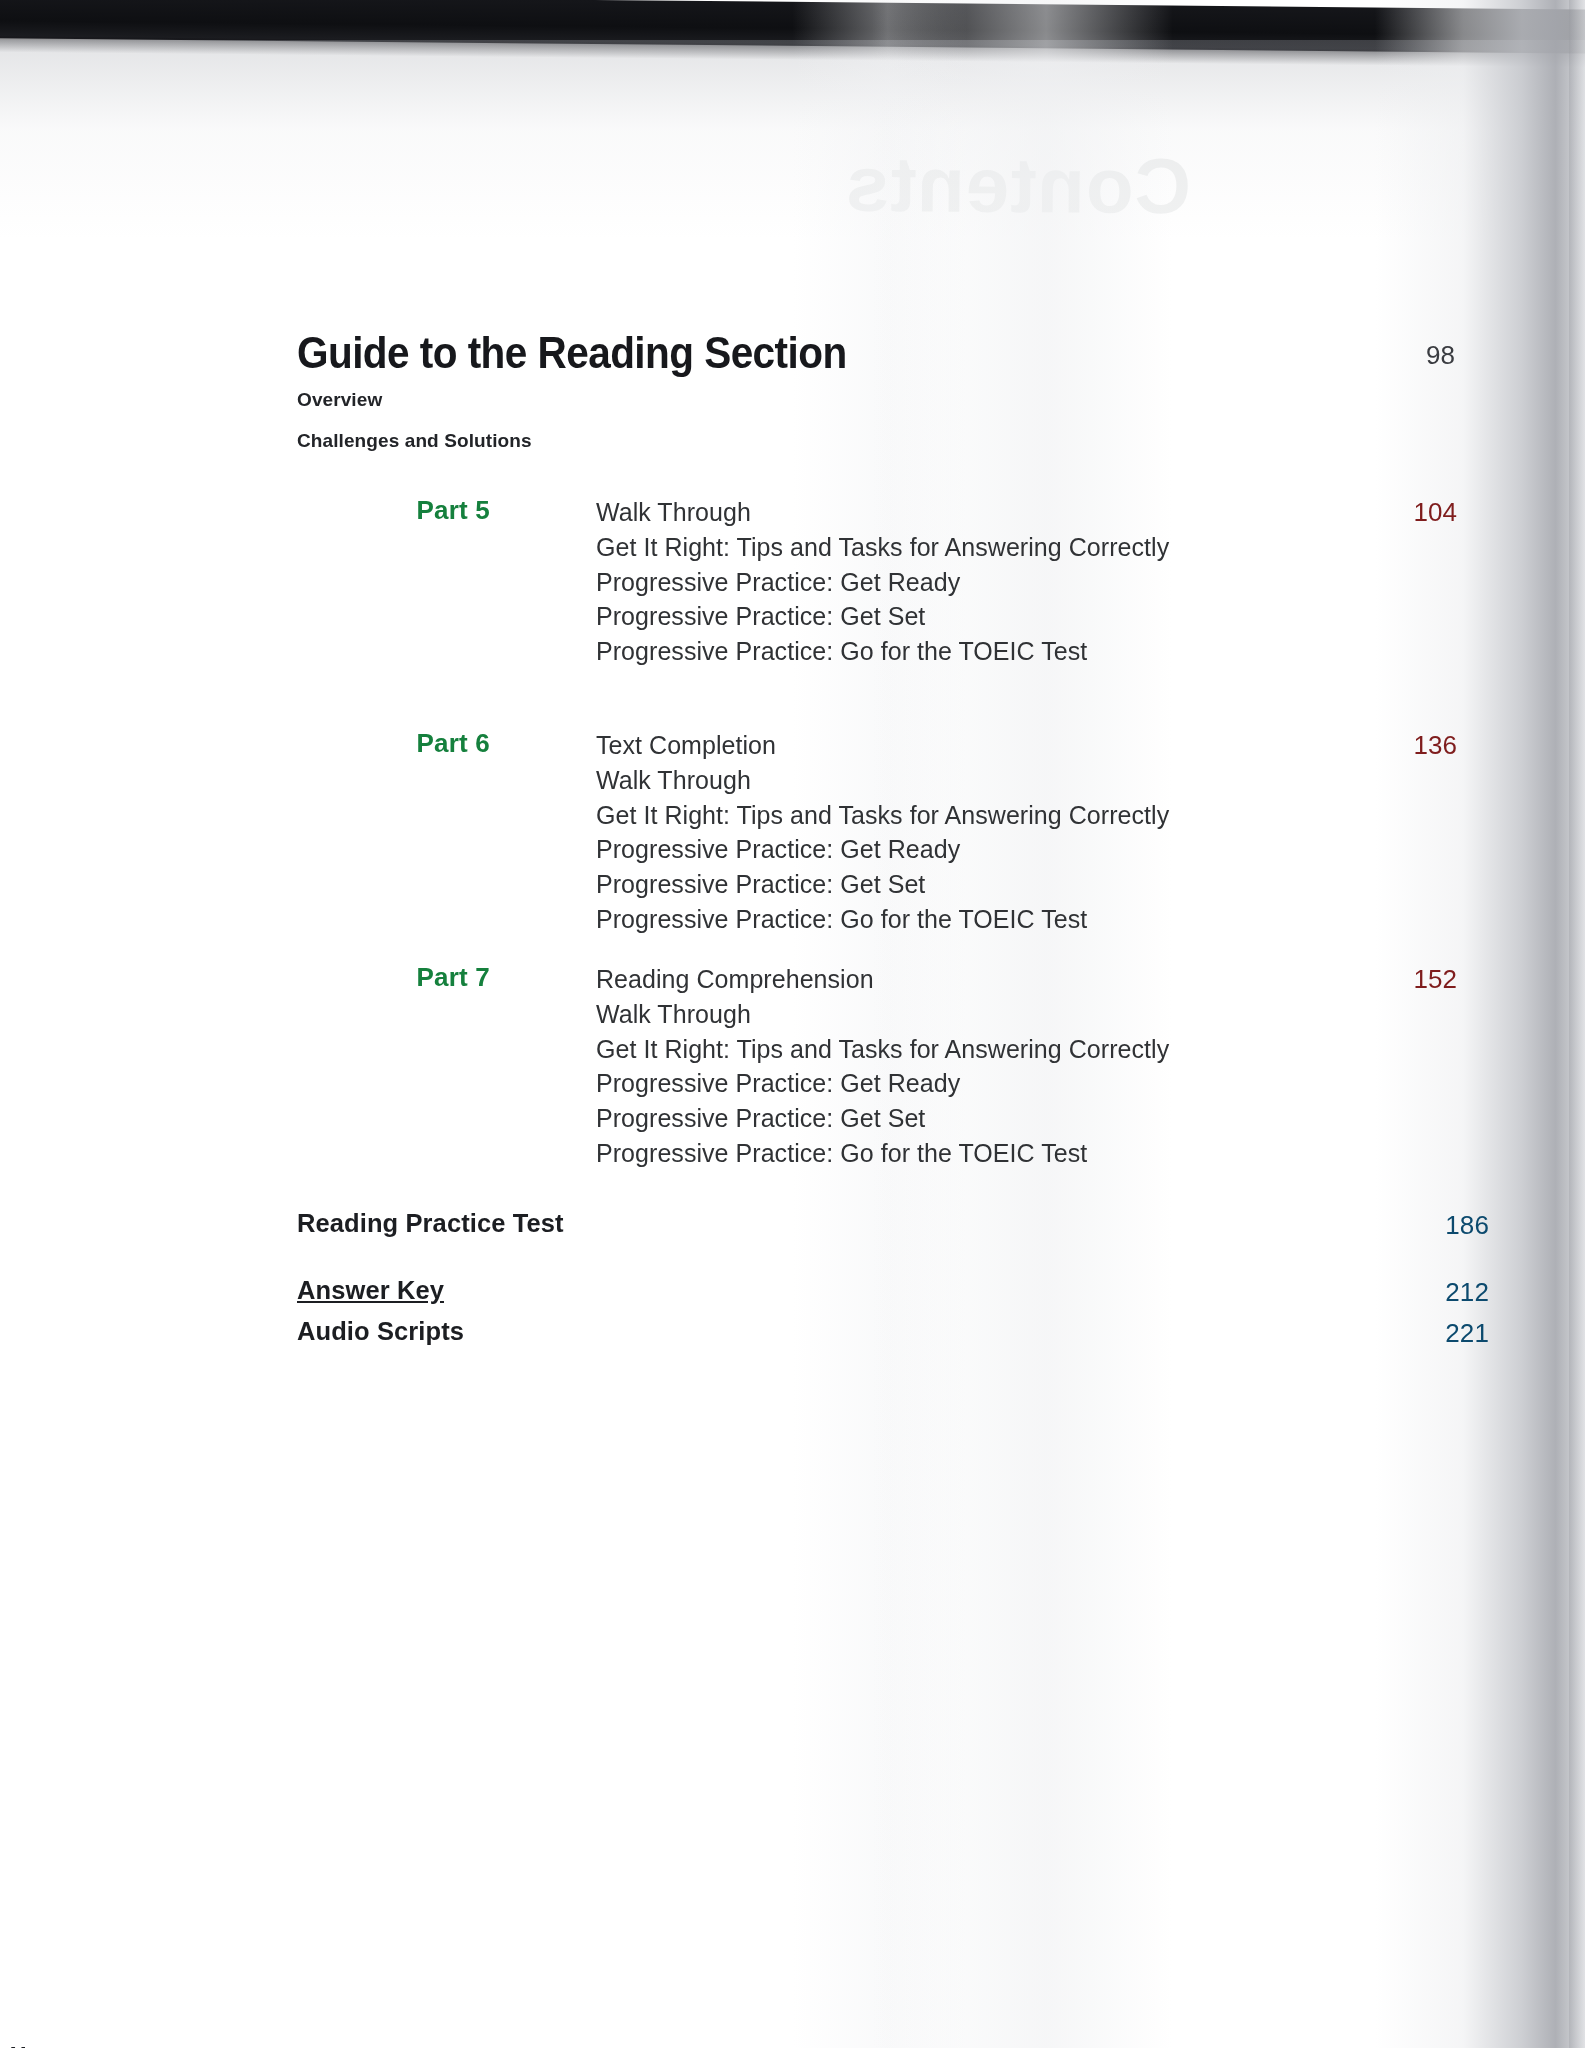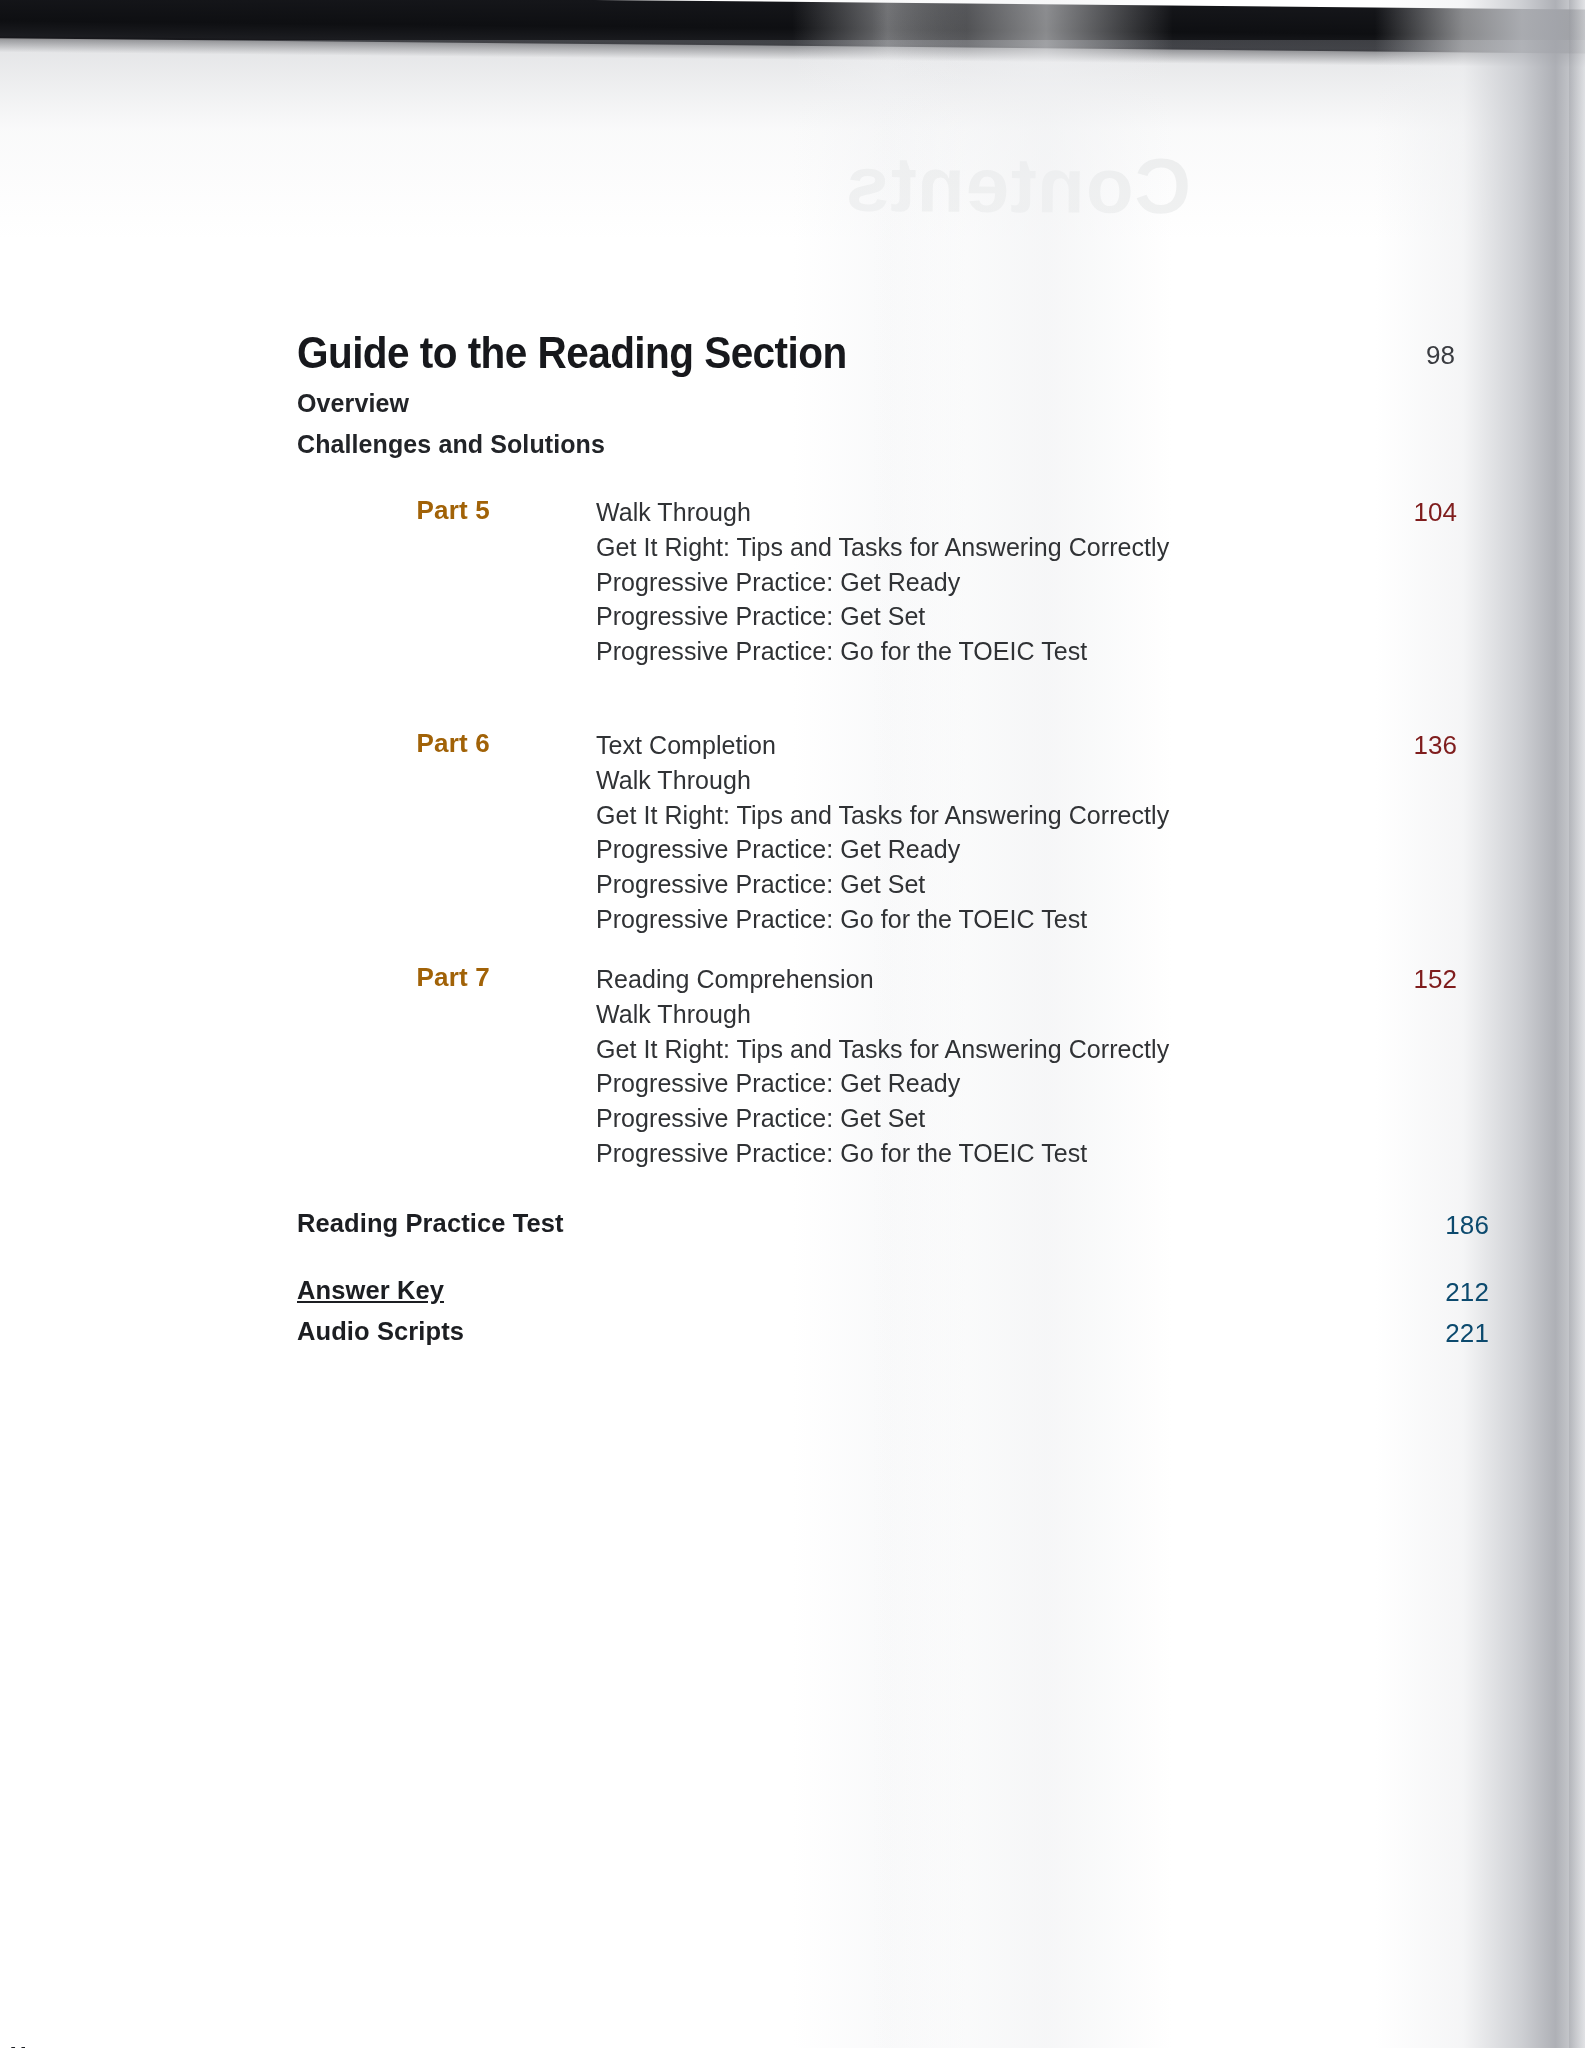--- a/index.html
+++ b/index.html
@@ -137,41 +137,41 @@
     font-size: 26px;
     font-weight: 400;
     color: #3a3c41;
     text-align: right;
   }
 
   .subhead {
     position: absolute;
     left: 297px;
     font-weight: 700;
-    font-size: 25px;
+    font-size: 19px;
     letter-spacing: 0.1px;
     color: #222428;
   }
   .subhead.one { top: 389px; }
   .subhead.two { top: 430px; }
 
   
   .part-group {
     position: absolute;
     left: 0;
     width: 1585px;
   }
   .part-label {
     position: absolute;
     left: 260px;
     width: 230px;
     text-align: right;
     font-weight: 700;
     font-size: 26px;
-    color: #a16207;
+    color: #15803d;
     letter-spacing: 0.2px;
   }
   .part-lines {
     position: absolute;
     left: 596px;
     top: 0;
     width: 720px;
   }
   .part-line {
     font-weight: 400;

